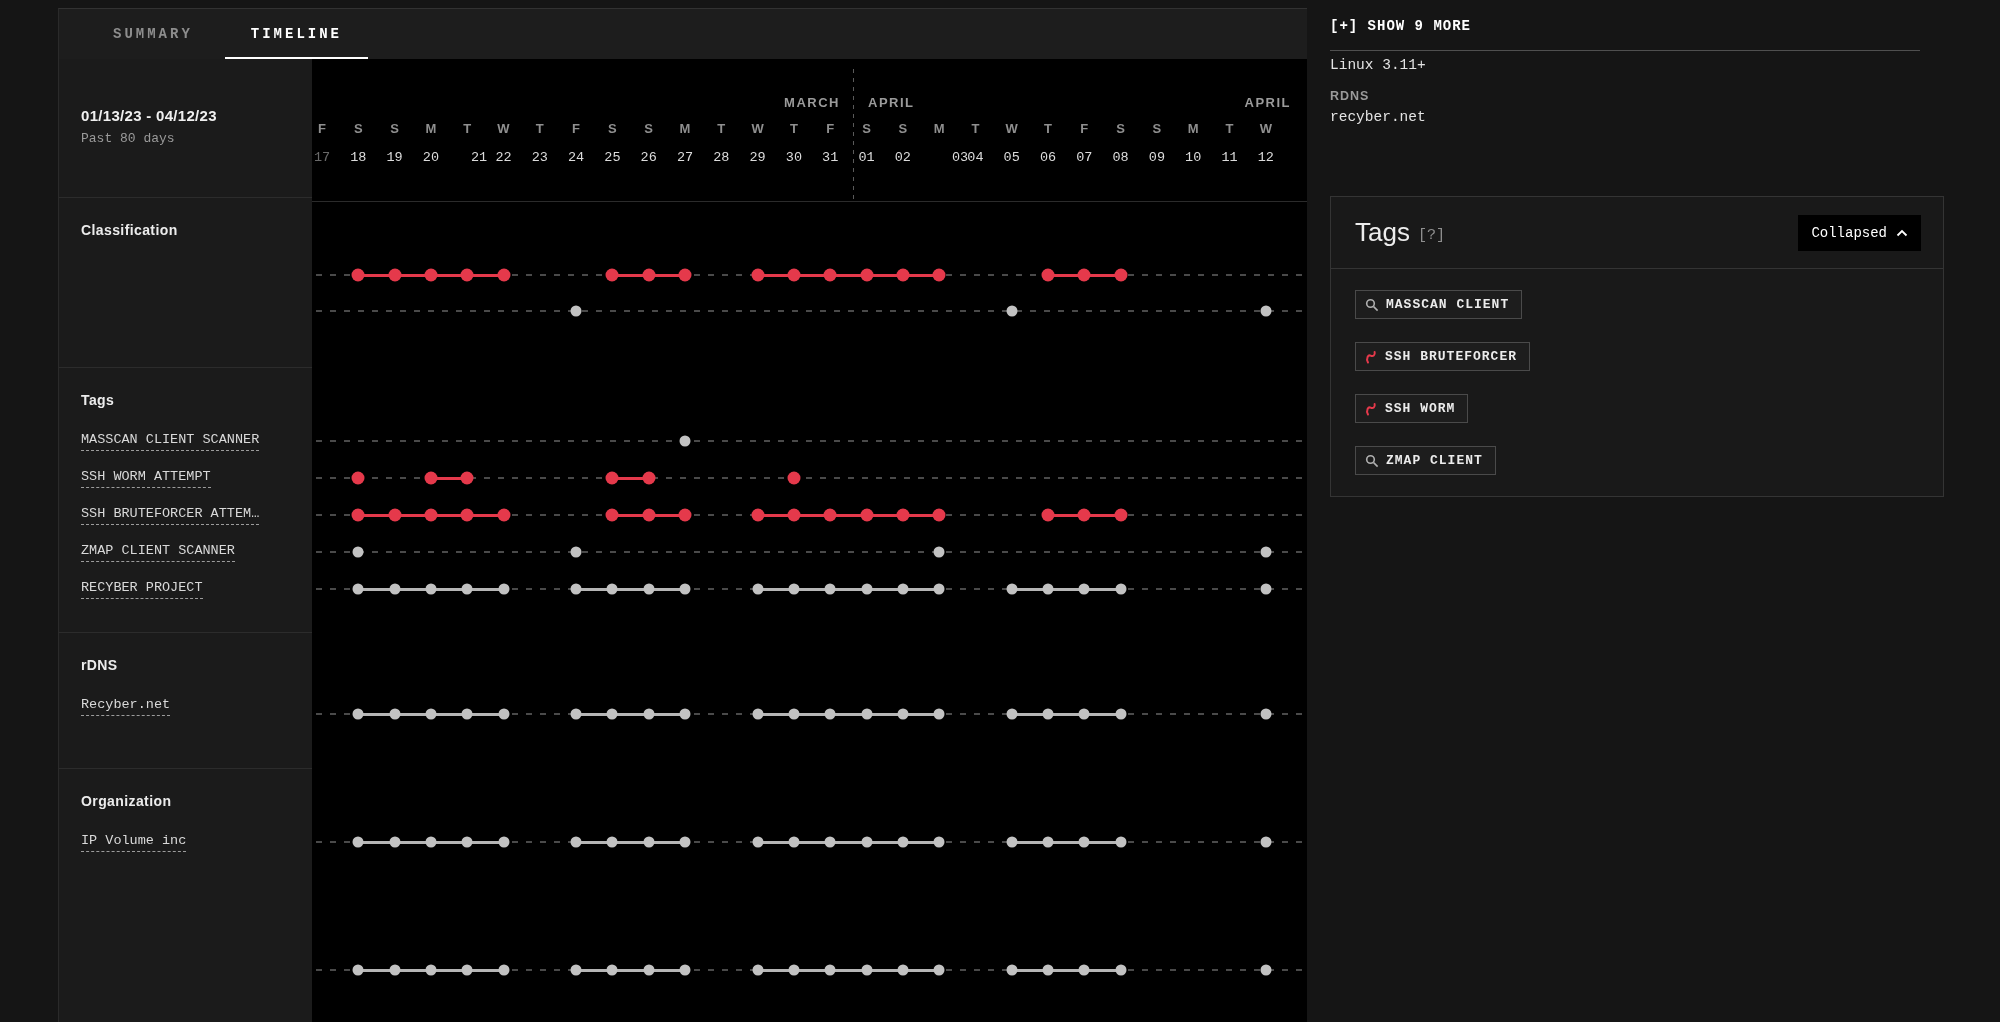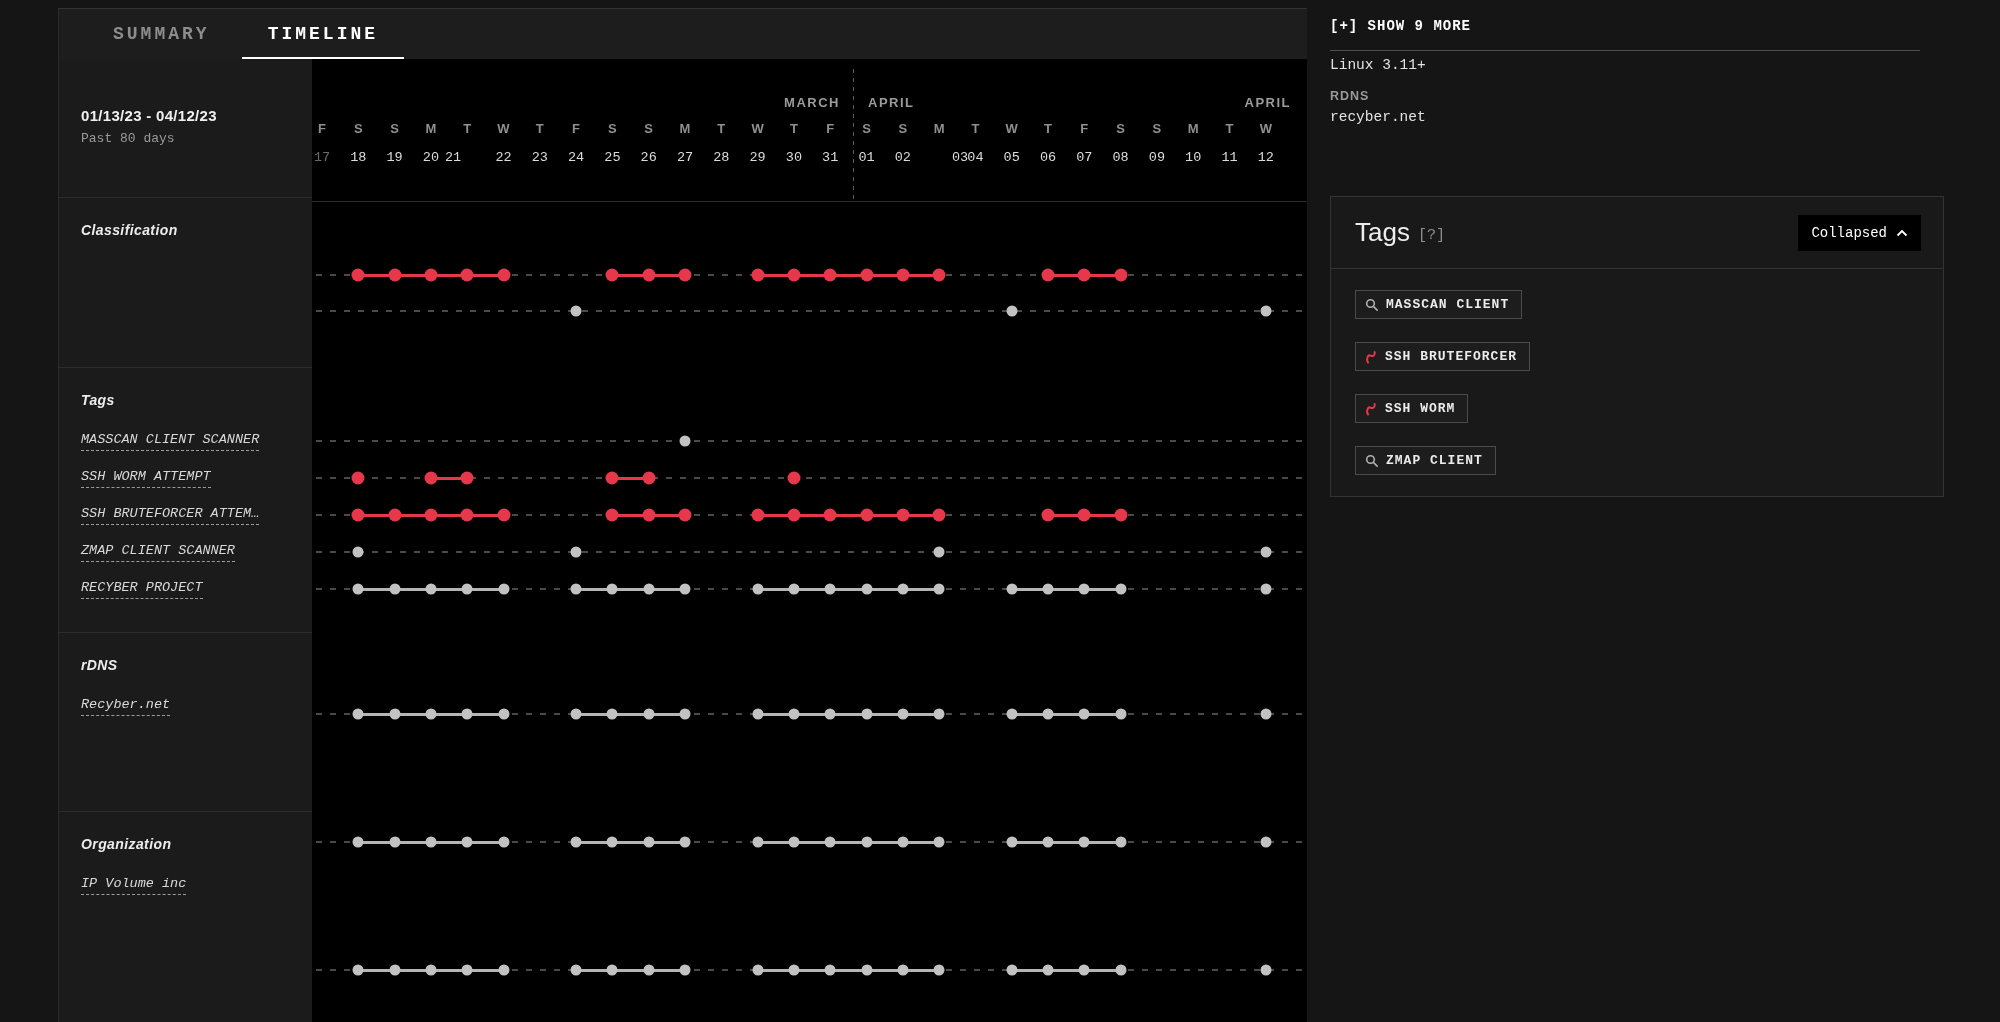--- a/index.html
+++ b/index.html
@@ -12,35 +12,35 @@
 
   
   .main {
     position:absolute; left:58px; top:8px; width:1249px; height:1014px;
     background:#1d1d1d; border-top:1px solid #323232; border-left:1px solid #2a2a2a;
     display:flex; flex-direction:column;
   }
   .tabbar { height:50px; display:flex; align-items:stretch; padding-left:40px; gap:30px; flex:0 0 auto; }
   .tab {
     display:flex; align-items:center; padding:0 14px; position:relative;
-    font-weight:bold; font-size:18px; letter-spacing:3px; color:#8d8d8d; cursor:pointer;
+    font-weight:bold; font-size:14px; letter-spacing:3px; color:#8d8d8d; cursor:pointer;
     background:none; border:none; font-family:inherit;
   }
   .tab.active { color:#ffffff; }
   .tab.active::after { content:""; position:absolute; left:-12px; right:-12px; bottom:0; height:2px; background:#ffffff; }
 
   .content { flex:1; display:flex; min-height:0; }
 
   
   .sidebar { width:253px; background:#1b1b1b; display:flex; flex-direction:column; }
   .date-block { height:138px; padding:48px 20px 0 22px; }
   .date-range { font-family:"Liberation Sans","DejaVu Sans",sans-serif; font-weight:bold; font-size:15px; color:#f0f0f0; letter-spacing:.3px; }
   .date-period { margin-top:7px; font-size:13px; color:#9a9a9a; }
-  .section { border-top:1px solid #2c2c2c; padding:24px 18px 0 22px; overflow:hidden;font-style:italic; }
-  .sec-0 { height:170px; } .sec-1 { height:265px; } .sec-2 { height:136px; } .sec-3 { height:131px;margin-top:43px; } .sec-4 { flex:1; }
+  .section { border-top:1px solid #2c2c2c; padding:24px 18px 0 22px; overflow:hidden; }
+  .sec-0 { height:170px; } .sec-1 { height:265px; } .sec-2 { height:136px; } .sec-3 { height:131px; } .sec-4 { flex:1; }
   .sec-title { font-family:"Liberation Sans","DejaVu Sans",sans-serif; font-weight:bold; font-size:14px; color:#ececec; letter-spacing:.4px; }
   .sec-items { margin-top:24px; display:flex; flex-direction:column; align-items:flex-start; gap:18px; }
   .side-item {
     font-size:13.5px; color:#d9d9d9; padding-bottom:3px; white-space:nowrap;
     border-bottom:1px dashed rgba(200,200,200,.75); cursor:pointer;
   }
   .side-item.red { color:#e5394b; border-bottom-color:rgba(229,57,75,.65); }
 
   
   .chart { flex:1; background:#000; position:relative; }
@@ -129,21 +129,21 @@
 
     <span class="dow" style="left: 10px;">F</span>
         <span class="datenum muted" style="left: 10px;">17</span>
         <span class="dow" style="left: 46.3px;">S</span>
         <span class="datenum" style="left: 46.3px;">18</span>
         <span class="dow" style="left: 82.6px;">S</span>
         <span class="datenum" style="left: 82.6px;">19</span>
         <span class="dow" style="left: 118.9px;">M</span>
         <span class="datenum" style="left: 118.9px;">20</span>
         <span class="dow" style="left: 155.2px;">T</span>
-        <span class="datenum" style="left: 141px;">21</span>
+        <span class="datenum" style="left: 167px;">21</span>
         <span class="dow" style="left: 191.5px;">W</span>
         <span class="datenum" style="left: 191.5px;">22</span>
         <span class="dow" style="left: 227.8px;">T</span>
         <span class="datenum" style="left: 227.8px;">23</span>
         <span class="dow" style="left: 264.1px;">F</span>
         <span class="datenum" style="left: 264.1px;">24</span>
         <span class="dow" style="left: 300.4px;">S</span>
         <span class="datenum" style="left: 300.4px;">25</span>
         <span class="dow" style="left: 336.7px;">S</span>
         <span class="datenum" style="left: 336.7px;">26</span>

